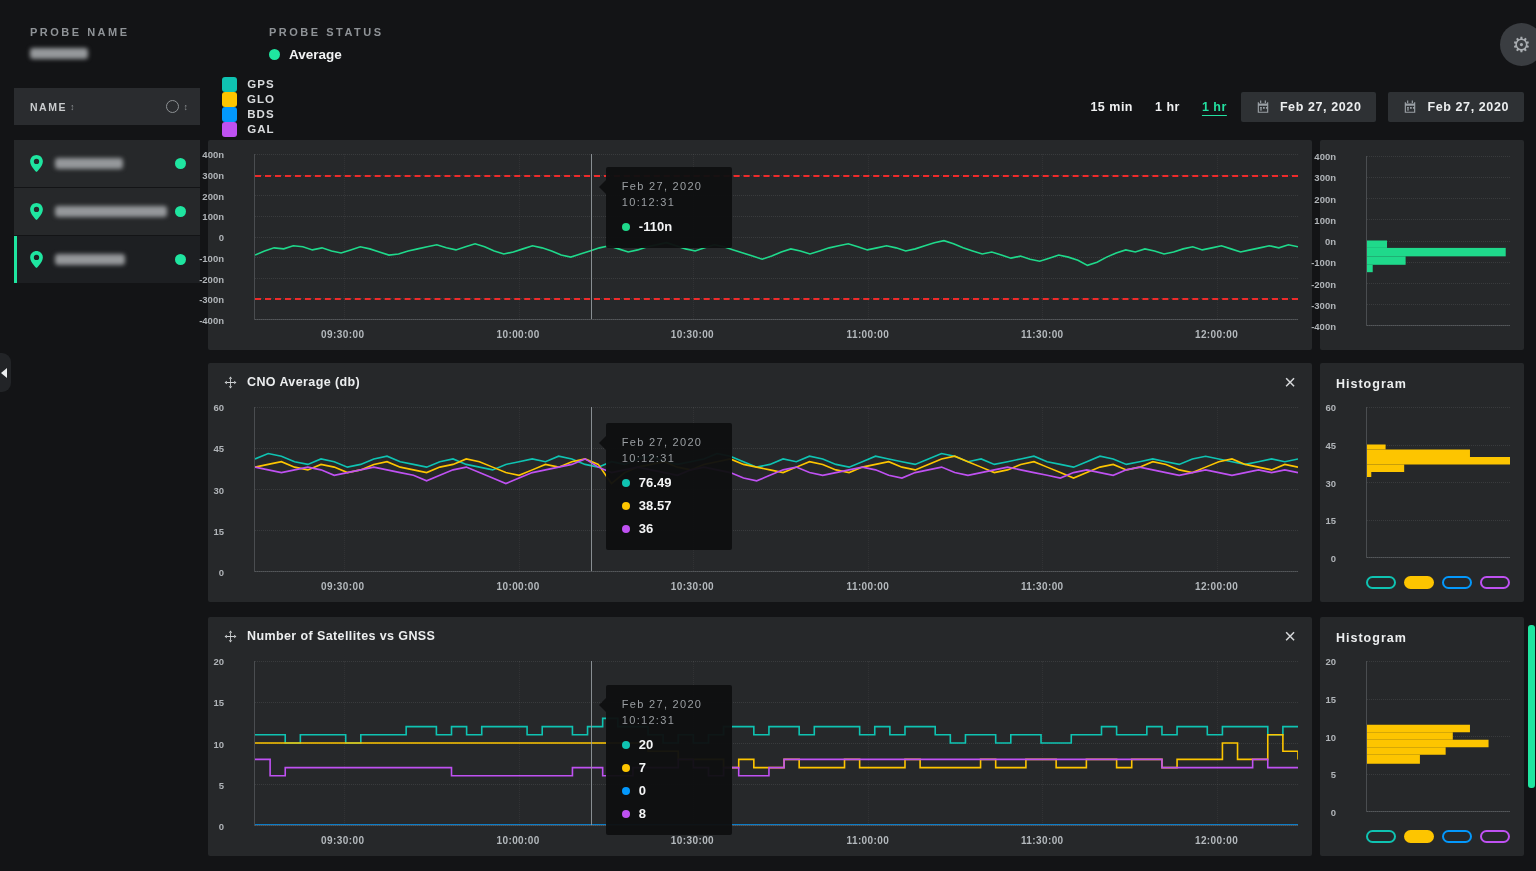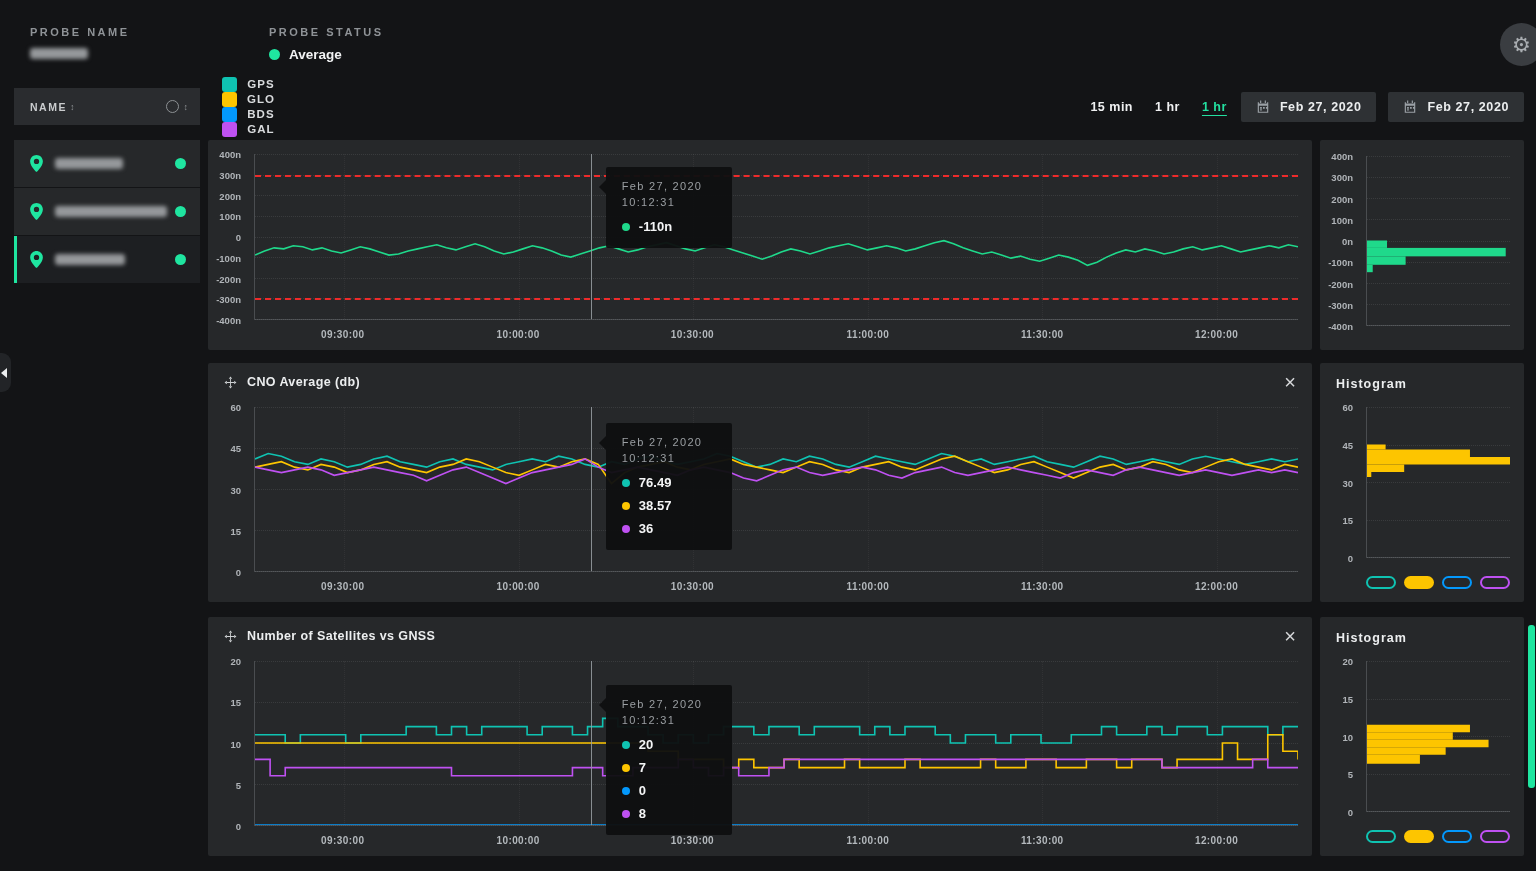--- a/index.html
+++ b/index.html
@@ -58,21 +58,21 @@
   .ptitle{height:38px;display:flex;align-items:center;padding:0 16px;box-sizing:border-box;}
   .move-icon{margin-right:10px;display:flex;cursor:move;}
   .ptitle-text{font-size:12.5px;font-weight:bold;letter-spacing:0.4px;color:#eceeef;}
   .close{margin-left:auto;font-size:20px;line-height:1;color:#d6d8da;cursor:pointer;font-weight:normal;}
   .htitle{position:absolute;top:14px;left:16px;font-size:12.5px;font-weight:bold;letter-spacing:1px;color:#eceeef;}
   
   .ts{position:absolute;left:0;right:0;top:0;bottom:0;}
   .ts.titled{top:38px;}
   .ylabels{position:absolute;left:0;width:40px;top:14px;bottom:30px;}
   .ts.titled .ylabels{top:6px;}
-  .ytick{position:absolute;right:7px;transform:translateY(-50%);font-size:9.5px;font-weight:bold;color:#b0b4b8;white-space:nowrap;}
+  .ytick{position:absolute;right:24px;transform:translateY(-50%);font-size:9.5px;font-weight:bold;color:#b0b4b8;white-space:nowrap;}
   .plot{position:absolute;left:46px;right:14px;top:14px;bottom:30px;
         border-left:1px solid #4a4d50;border-bottom:1px solid #45484b;}
   .ts.titled .plot{top:6px;}
   .grid{position:absolute;inset:0;}
   .gline{position:absolute;left:0;right:0;border-top:1px dotted rgba(255,255,255,0.09);}
   .vline{position:absolute;top:0;bottom:0;border-left:1px dotted rgba(255,255,255,0.05);}
   .thresh{position:absolute;left:0;right:0;border-top:2px dashed #ff2b2b;opacity:0.92;}
   .plot svg{position:absolute;inset:0;width:100%;height:100%;}
   .xlabels{position:absolute;left:46px;right:14px;bottom:8px;height:13px;}
   .xtick{position:absolute;transform:translateX(-50%);font-size:10px;font-weight:bold;color:#b4b9bd;letter-spacing:0.4px;white-space:nowrap;}

